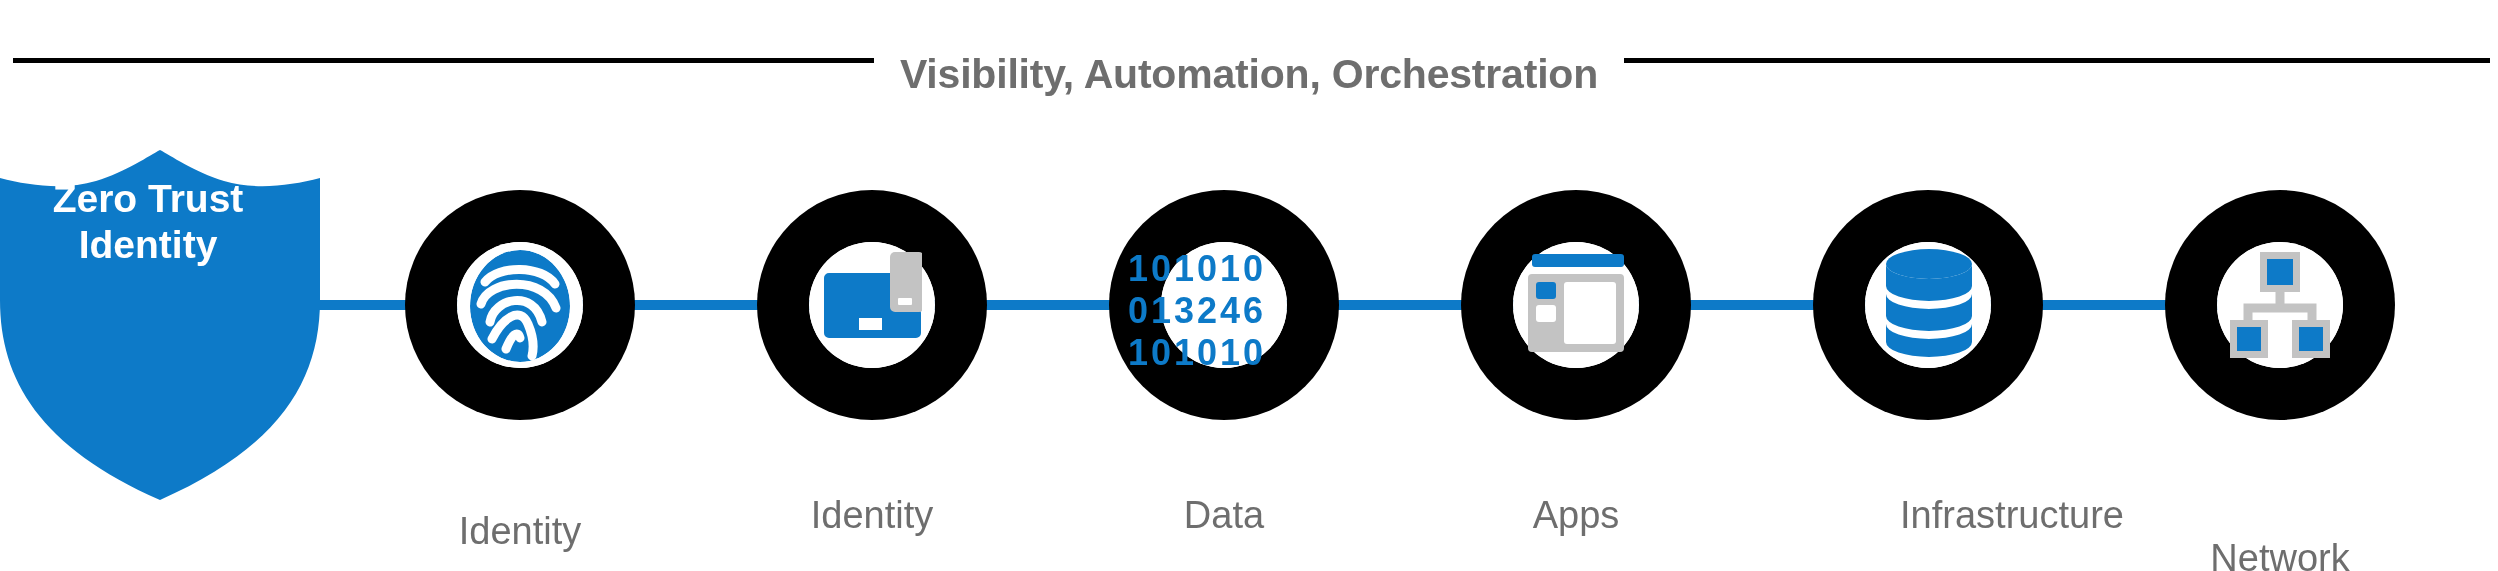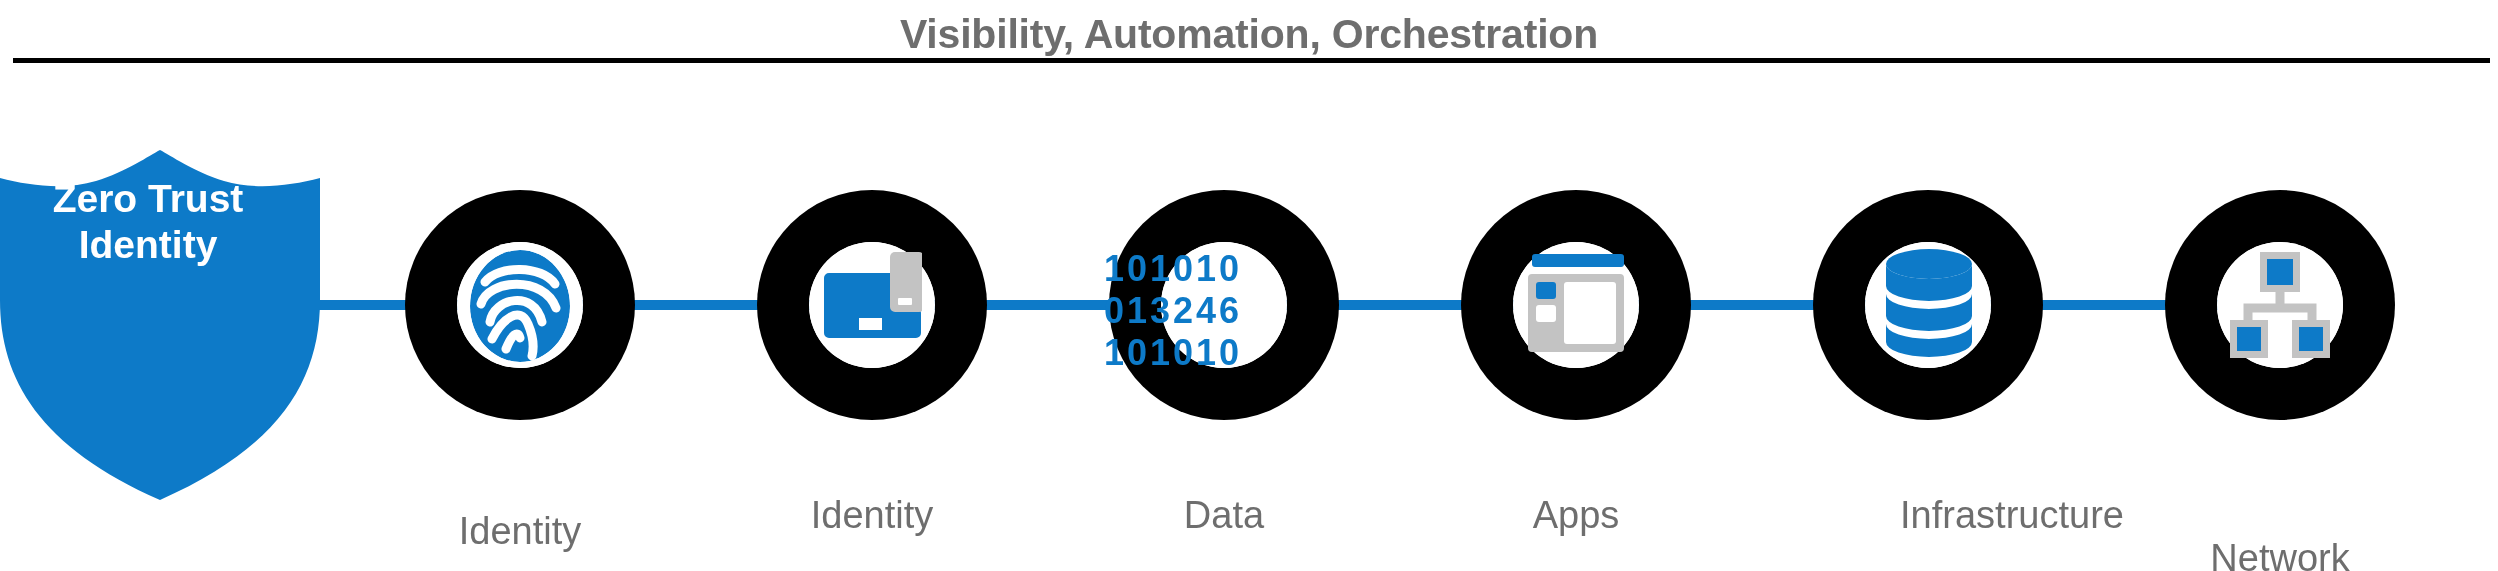--- a/index.html
+++ b/index.html
@@ -22,20 +22,21 @@
     color:#6e6e6e;
     letter-spacing:-0.2px;
     line-height:1;
     z-index:5;
     white-space:nowrap;
   }
   .hdr-title-inner {
     display:inline-block;
     background:#ffffff;
     padding:0 26px;
+    margin-top:40px;
   }
 
   .shield-text {
     position:absolute;
     left:0; top:176px; width:296px;
     text-align:center;
     color:#ffffff;
     font-size:39px;
     font-weight:700;
     line-height:1.17;
@@ -152,21 +153,21 @@
 
       <path d="M 2,30 a5,5 0 0 1 5,-5 L 72,25 a5,5 0 0 1 5,5 L 77,62 L 96,62 a3,3 0 0 1 3,3 L 99,85
                a5,5 0 0 1 -5,5 L 7,90 a5,5 0 0 1 -5,-5 Z" fill="#0d7ac8"></path>
       <rect x="37" y="70" width="23" height="12" fill="#ffffff"></rect>
 
       <rect x="76" y="4" width="34" height="60" rx="5" fill="#c3c3c3" transform="translate(-8,0)"></rect>
       <rect x="76" y="50" width="14" height="7" rx="1" fill="#ffffff"></rect>
     </svg>
   </div>
 
-  <div class="icon-wrap" style="left:1104px; top:248px;">
+  <div class="icon-wrap" style="left:1128px; top:248px;">
     <div style="font-family:'Liberation Sans', sans-serif; font-size:36px; font-weight:700;
                 color:#0d7ac8; line-height:1.17; letter-spacing:3px; text-align:center; width:120px;">
       <div>101010</div>
       <div>013246</div>
       <div>101010</div>
     </div>
   </div>
 
   <div class="icon-wrap" style="left:1522px; top:248px;">
     <svg width="108" height="108" viewBox="0 0 108 108">

